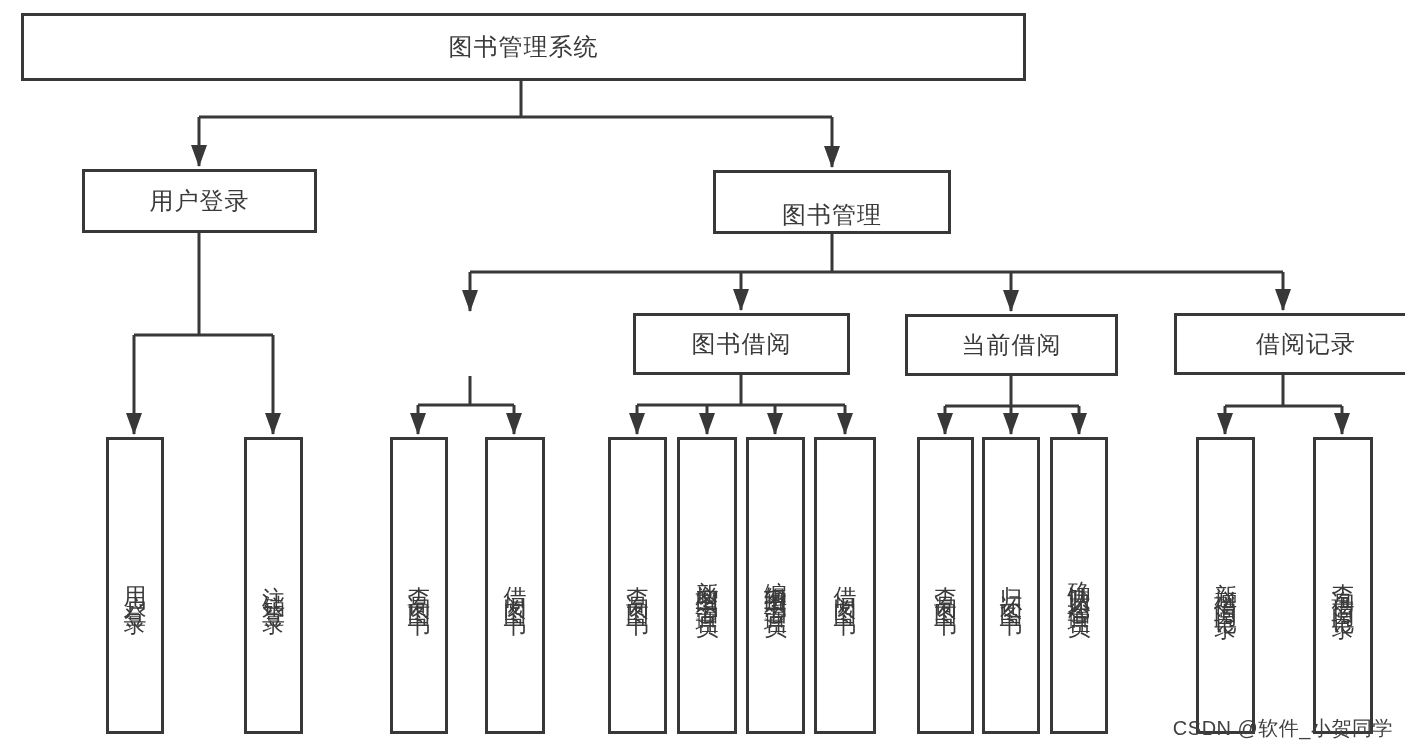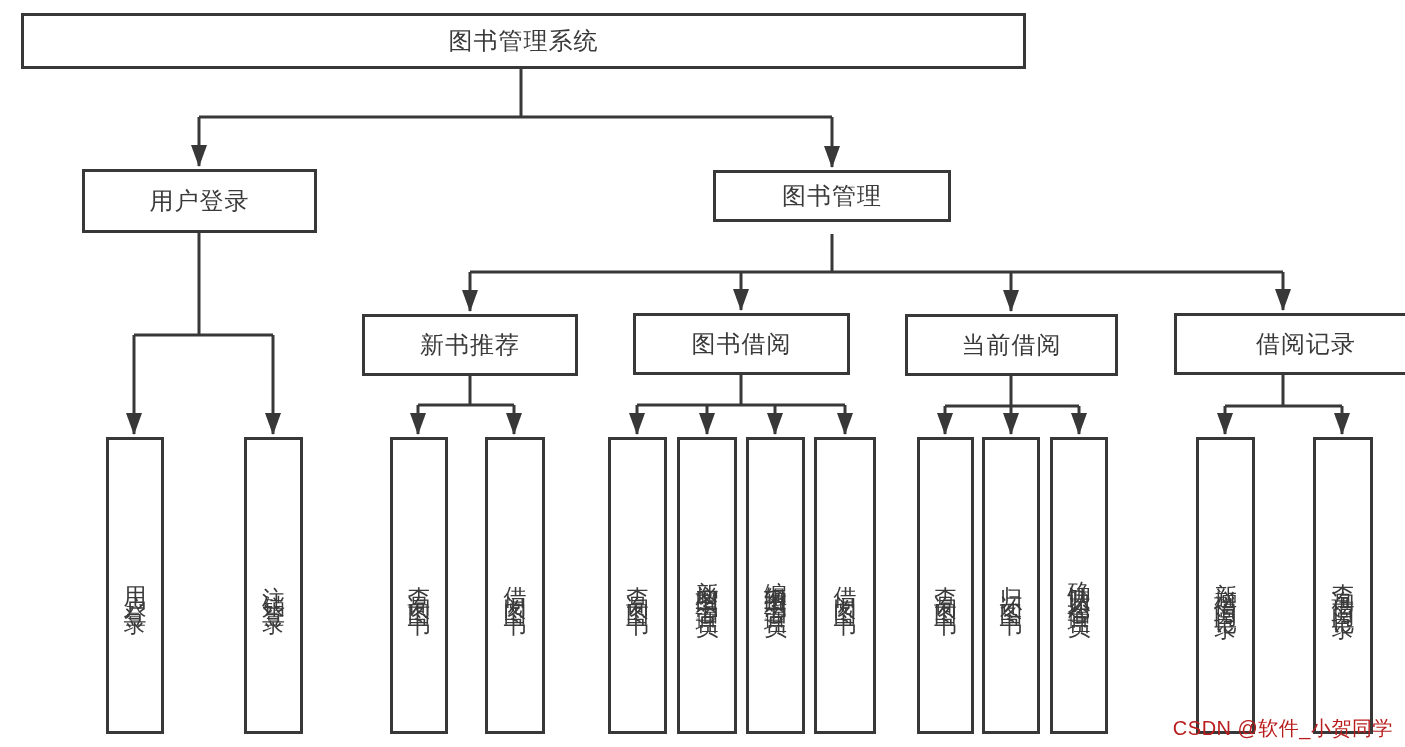--- a/index.html
+++ b/index.html
@@ -40,21 +40,21 @@
     line-height: 1;
     white-space: nowrap;
   }
   .ls7 { letter-spacing: 7px; }
   .ls5 { letter-spacing: 5px; }
   .watermark {
     position: absolute;
     right: 12px;
     bottom: 5px;
     font-size: 20px;
-    color: #b91c1c;
+    color: #404040;
     letter-spacing: 0.5px;
     white-space: nowrap;
   }
 </style>
 </head>
 <body>
 
 <div class="canvas">
 
   <svg class="connectors" viewBox="0 0 1405 747" xmlns="http://www.w3.org/2000/svg">
@@ -105,34 +105,31 @@
       <line x1="1079" y1="406" x2="1079" y2="434" marker-end="url(#ah)"></line>
     </g>
 
     <g stroke="#383838" stroke-width="3" fill="none">
       <path d="M1283,375 V406 M1225,406 H1342"></path>
       <line x1="1225" y1="406" x2="1225" y2="434" marker-end="url(#ah)"></line>
       <line x1="1342" y1="406" x2="1342" y2="434" marker-end="url(#ah)"></line>
     </g>
   </svg>
 
-  <div class="node" style="left:21px; top:13px; width:1005px; height:56px;">
+  <div class="node" style="left:21px; top:13px; width:1005px; height:68px;">
     <span class="hlabel">图书管理系统</span>
   </div>
 
   <div class="node" style="left:82px; top:169px; width:235px; height:64px;">
     <span class="hlabel">用户登录</span>
   </div>
-  <div class="node" style="left:713px; top:170px; width:238px; height:52px;">
+  <div class="node" style="left:713px; top:170px; width:238px; height:64px;align-items:flex-end;">
     <span class="hlabel">图书管理</span>
   </div>
 
-  <div class="node" style="left:362px; top:314px; width:216px; height:62px;">
-    <span class="hlabel">新书推荐</span>
-  </div>
   <div class="node" style="left:633px; top:313px; width:217px; height:62px;justify-content:center;">
     <span class="hlabel">图书借阅</span>
   </div>
   <div class="node" style="left:905px; top:314px; width:213px; height:62px;justify-content:center;">
     <span class="hlabel">当前借阅</span>
   </div>
   <div class="node" style="left:1174px; top:313px; width:264px; height:62px;">
     <span class="hlabel">借阅记录</span>
   </div>
 

